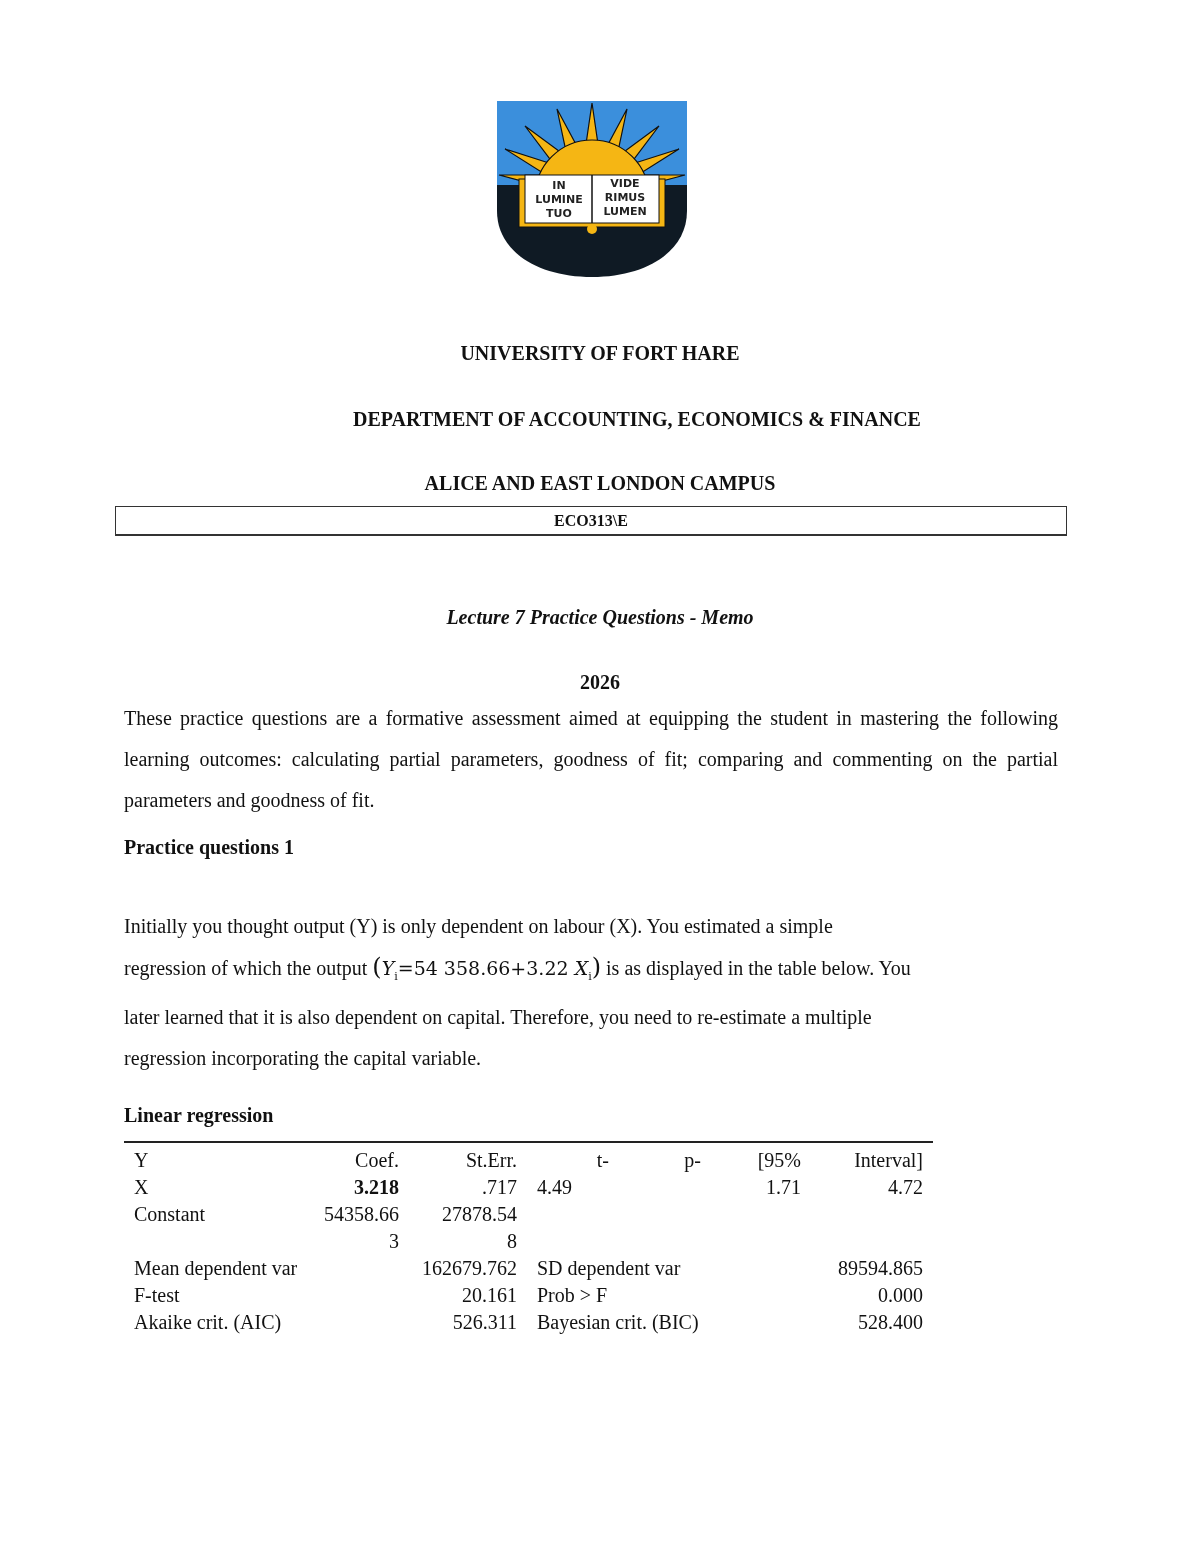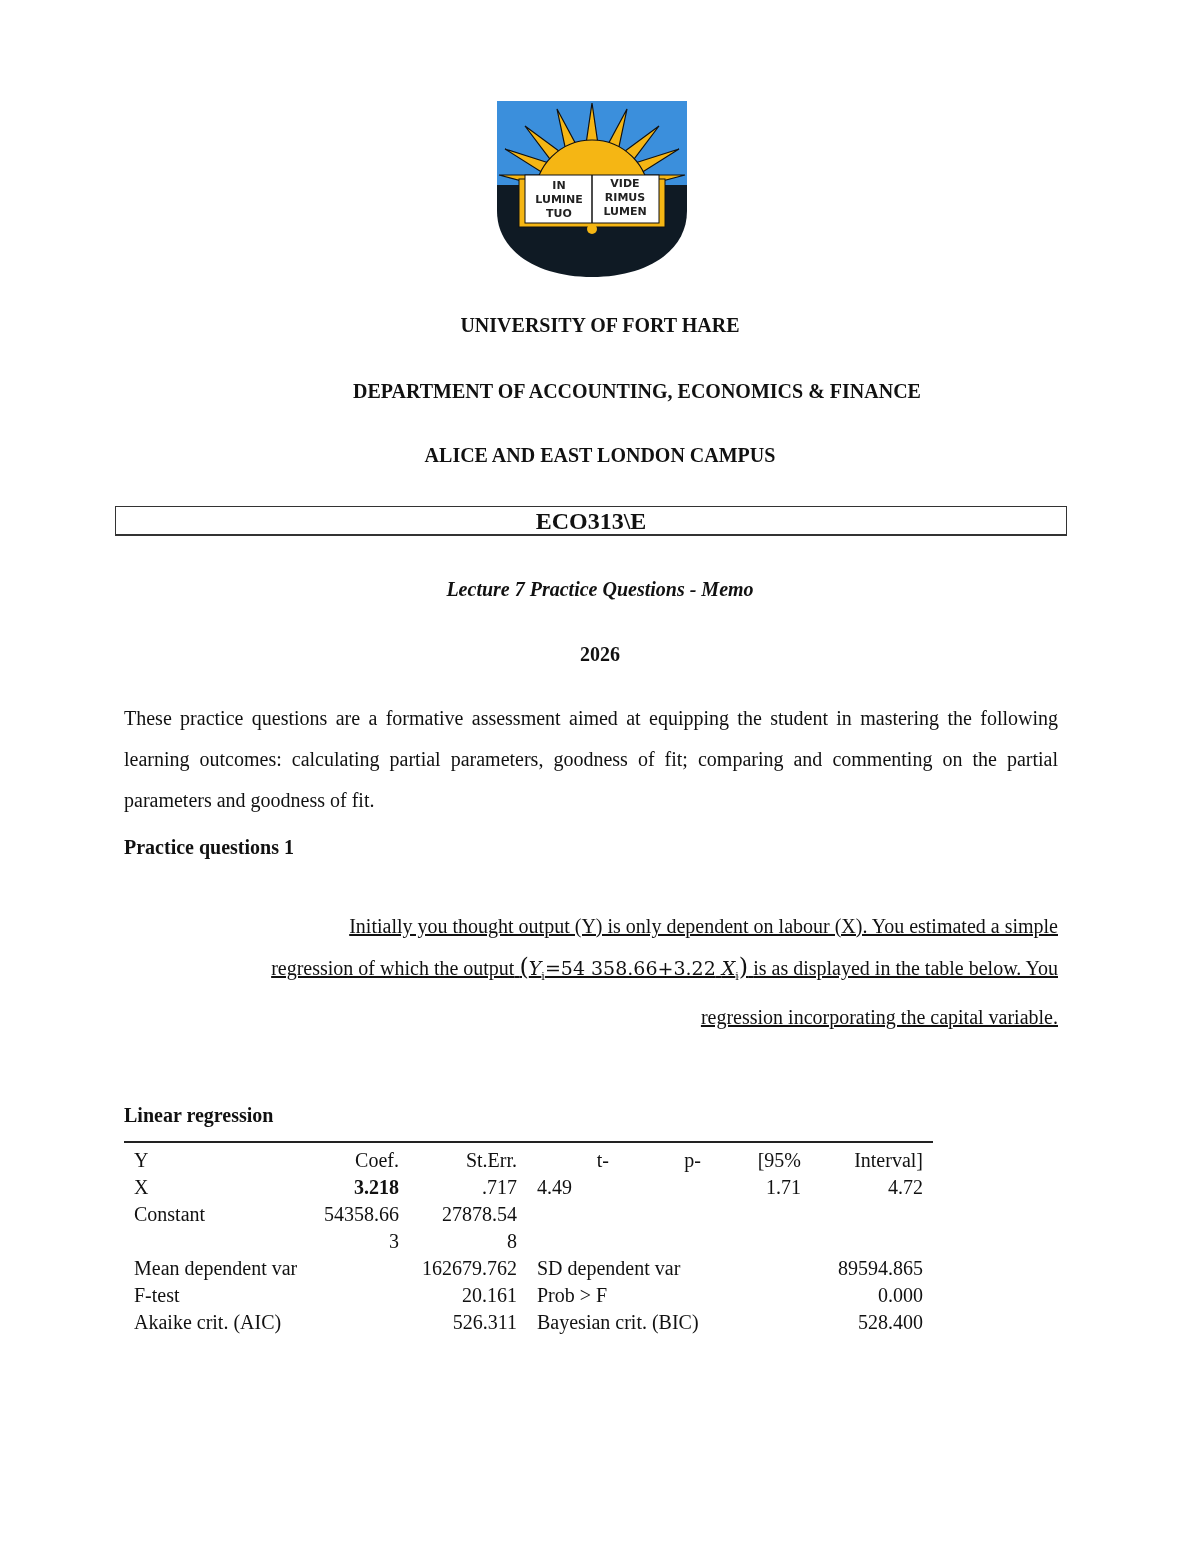--- a/index.html
+++ b/index.html
@@ -1,24 +1,24 @@
 <!DOCTYPE html>
 <html><head>
 <meta charset="utf-8">
 <style>
   html, body { margin:0; padding:0; background:#ffffff; }
   body { width:1200px; height:1553px; position:relative; font-family:"Liberation Serif","DejaVu Serif",serif; color:#111; }
   .abs { position:absolute; }
   .center { left:0; width:1200px; text-align:center; }
   .bold { font-weight:bold; }
-  .hdr { font-size:20px; font-weight:bold; }
+  .hdr { font-size:20px; font-weight:bold;margin-top:28px; }
   .logo { left:497px; top:101px; width:152px; height:176px; }
-  .codebox { left:115px; top:506px; width:952px; height:30px; border:1.5px solid #333; border-bottom:2px solid #333; box-sizing:border-box; text-align:center; font-size:24px; font-weight:bold; line-height:28px; }
+  .codebox { left:115px; top:506px; width:952px; height:30px; border:1.5px solid #333; border-bottom:2px solid #333; box-sizing:border-box; text-align:center; font-size:16px; font-weight:bold; line-height:28px; }
   .para { left:124px; width:934px; font-size:20px; line-height:41px; text-align:justify; }
-  .para.nojust { text-align:right;text-decoration:underline; }
+  .para.nojust { text-align:left; }
   .sechead { left:124px; font-size:20px; font-weight:bold; }
   .math { font-family:"DejaVu Serif",serif; font-size:19px; }
   .math i { font-style:italic; }
   .math sub { font-size:11px; }
   .paren { font-size:24px; font-weight:lighter; }
   table.reg { position:absolute; left:124px; top:1141px; width:809px; border-collapse:collapse; font-size:20px; line-height:27px; }
   table.reg td { padding:0 10px; vertical-align:top; }
   table.reg tr.head td { border-top:2px solid #222; padding-top:4px; }
   table.reg tr.head2 td { border-bottom:3px solid #111; }
   .r { text-align:right; }
@@ -80,20 +80,21 @@
 
 <div class="abs sechead" style="top:836px;">Practice questions 1</div>
 
 <div class="abs para nojust" style="top:906px;">
   <div>Initially you thought output (Y) is only dependent on labour (X). You estimated a simple</div>
   <div>
     <span>regression of which the output</span>
     <span class="math"><span class="paren">(</span><i>Y</i><sub>i</sub><span>=54 358.66+3.22</span> <i>X</i><sub>i</sub><span class="paren">)</span></span>
     <span>is as displayed in the table below. You</span>
   </div>
+  <div>later learned that it is also dependent on capital. Therefore, you need to re-estimate a multiple</div>
   <div>regression incorporating the capital variable.</div>
 </div>
 
 <div class="abs sechead" style="top:1104px;">Linear regression</div>
 
 <table class="reg">
   <colgroup>
     <col style="width:150px">
       <col style="width:135px">
       <col style="width:118px">

